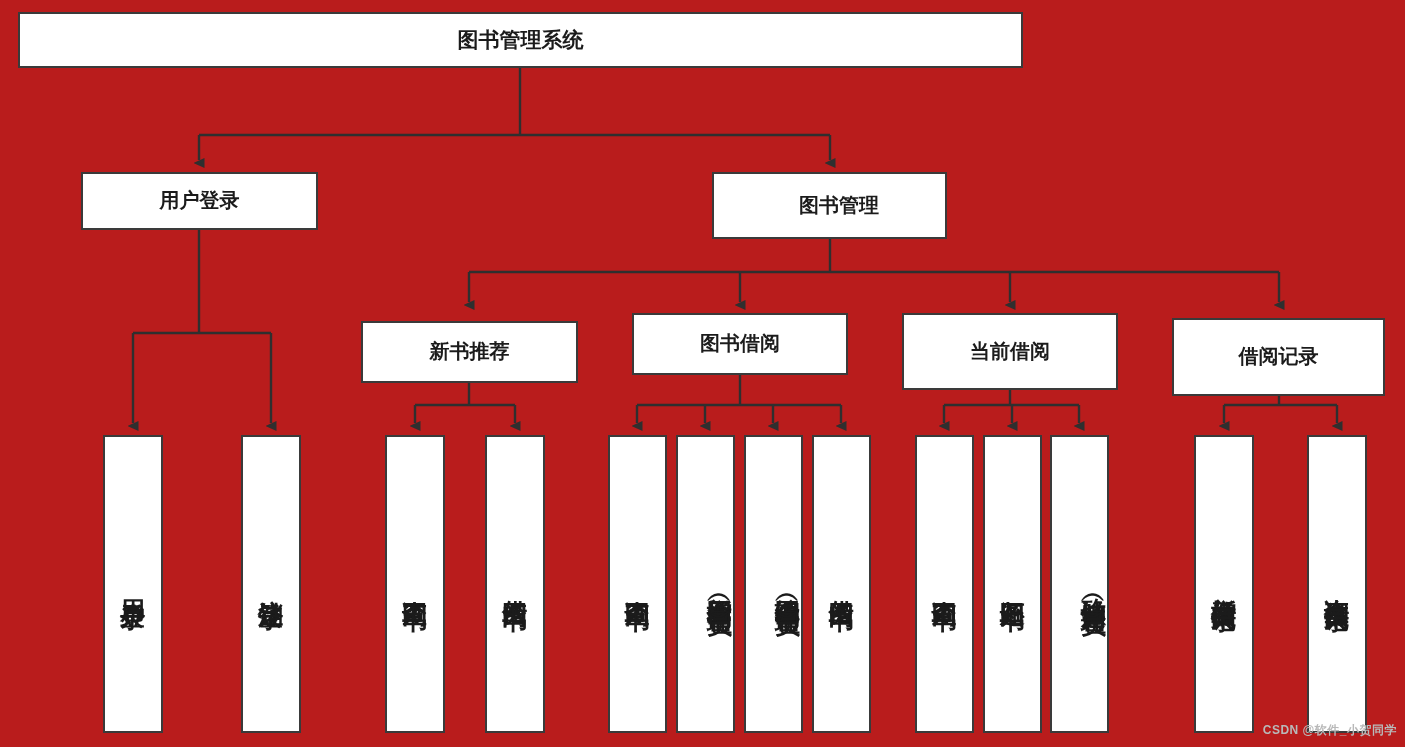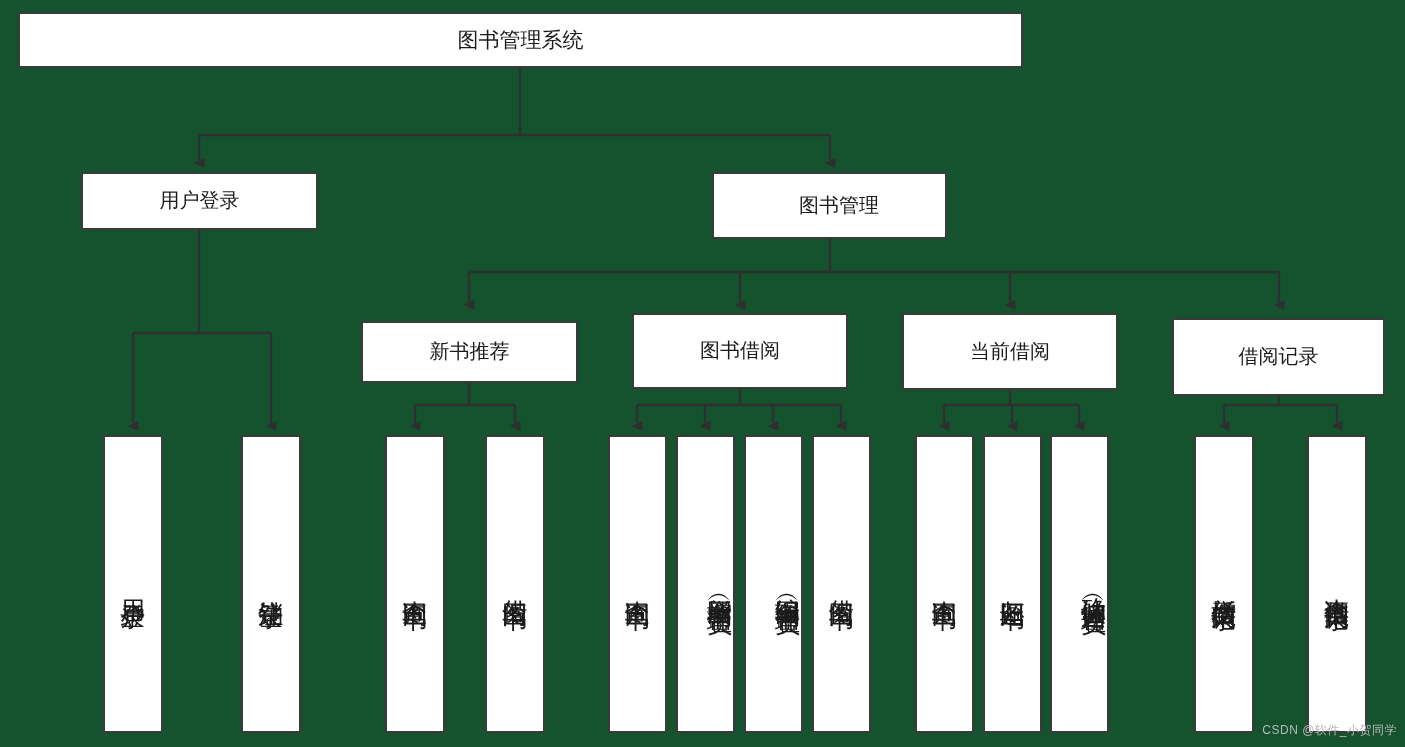--- a/index.html
+++ b/index.html
@@ -1,17 +1,17 @@
 <!DOCTYPE html>
 <html><head>
 <meta charset="utf-8">
 <style>
   html,body{margin:0;padding:0;background:#ffffff;}
   body{width:1405px;height:747px;font-family:"Liberation Sans","DejaVu Sans",sans-serif;overflow:hidden;}
-  #stage{position:relative;width:1405px;height:747px;background:#14532d;}
+  #stage{position:relative;width:1405px;height:747px;background:#b91c1c;font-weight:bold;}
   svg#wires{position:absolute;left:0;top:0;width:1405px;height:747px;}
 
   .node{position:absolute;box-sizing:border-box;background:#ffffff;
         border:2.4px solid #3a3a3a;display:flex;align-items:center;justify-content:center;}
   .node .lbl{color:#1b1b1b;line-height:1.18;text-align:center;white-space:pre;}
 
   .n-root .lbl{font-size:21px;}
   .n-l2 .lbl{font-size:20px;}
   .n-l3 .lbl{font-size:20px;}
 
@@ -91,21 +91,21 @@
   <div class="node n-l2" style="left:81px;top:172px;width:237px;height:58px;">
     <span class="lbl">用户登录</span>
   </div>
   <div class="node n-l2" style="left:712px;top:172px;width:235px;height:67px;padding-left:19px;">
     <span class="lbl">图书管理</span>
   </div>
 
   <div class="node n-l3" style="left:361px;top:321px;width:217px;height:62px;">
     <span class="lbl">新书推荐</span>
   </div>
-  <div class="node n-l3" style="left:632px;top:313px;width:216px;height:76px;">
+  <div class="node n-l3" style="left:632px;top:313px;width:216px;height:62px;">
     <span class="lbl">图书借阅</span>
   </div>
   <div class="node n-l3" style="left:902px;top:313px;width:216px;height:77px;">
     <span class="lbl">当前借阅</span>
   </div>
   <div class="node n-l3" style="left:1172px;top:318px;width:213px;height:78px;">
     <span class="lbl">借阅记录</span>
   </div>
 
   <div class="leaf" style="left:103px;top:435px;width:60px;height:298px;">

